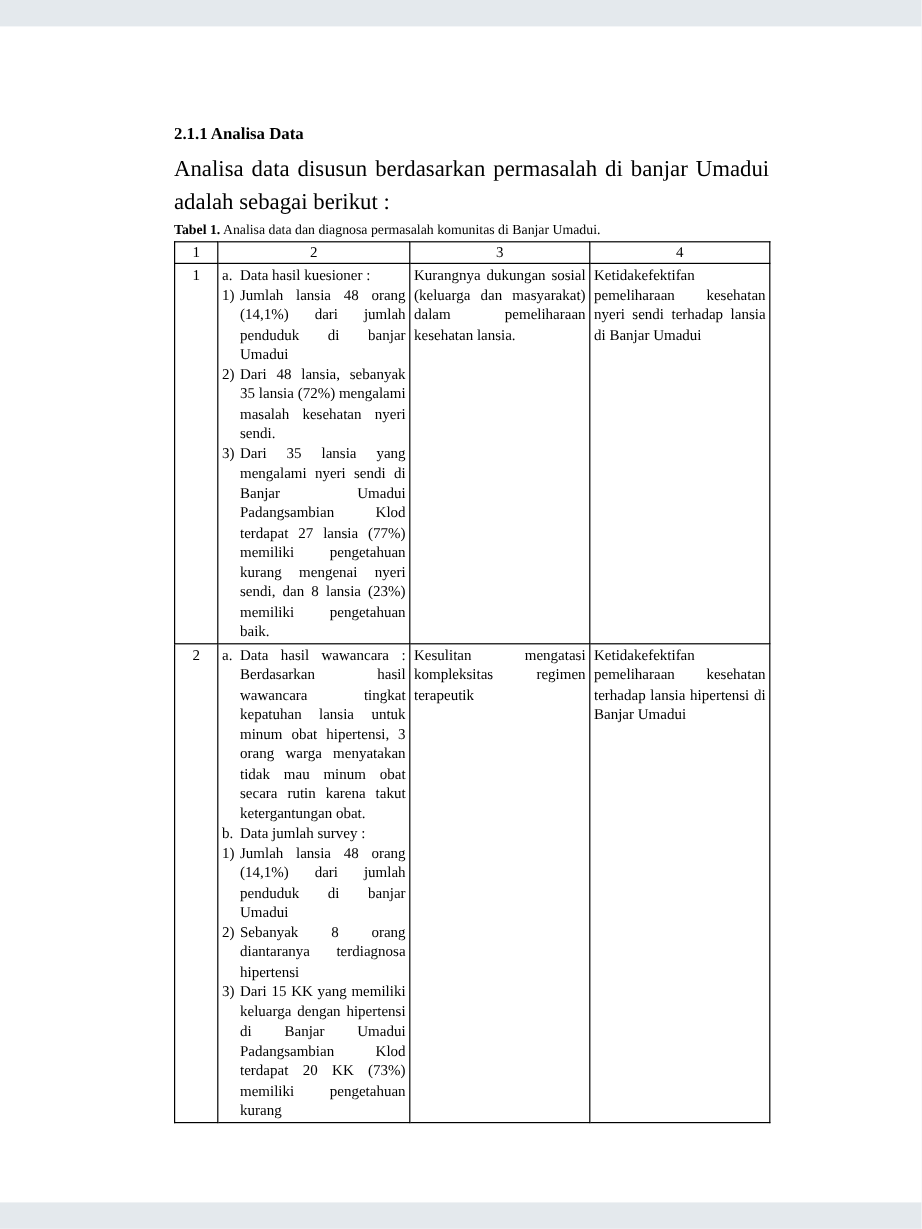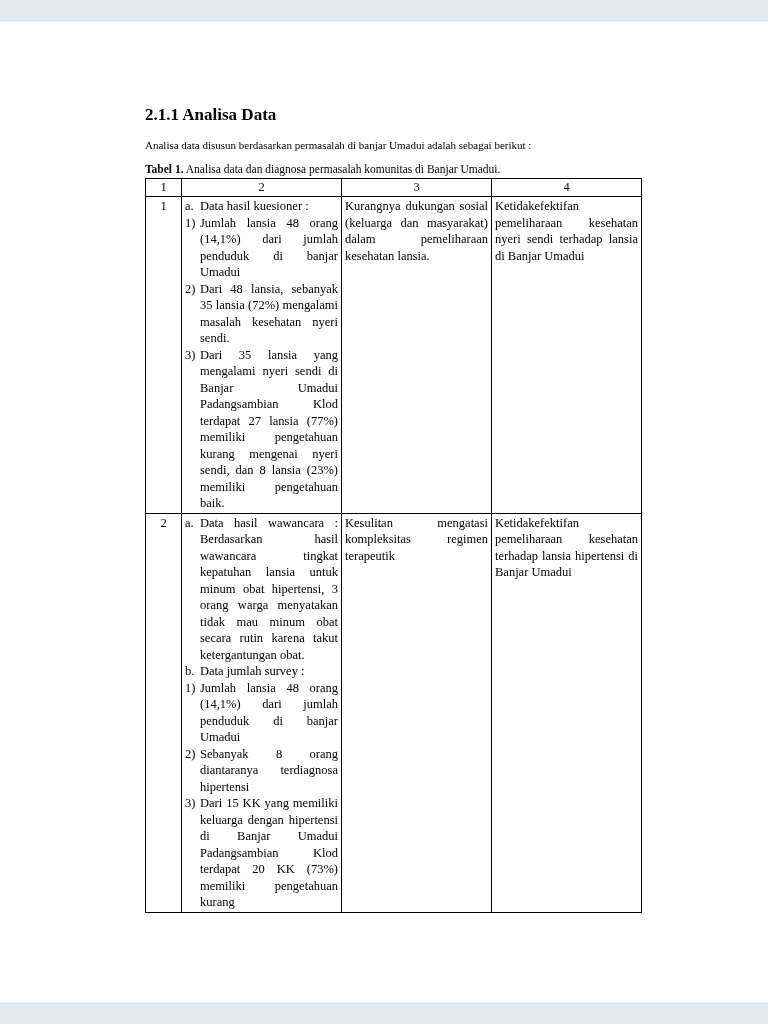--- a/index.html
+++ b/index.html
@@ -17,26 +17,26 @@
     width:768px; height:980px;
     background:#ffffff;
     overflow:hidden;
   }
   .content {
     position:absolute;
     left:145px; top:83px;
     width:496px;
   }
   .heading {
-    font-size:17px;
+    font-size:14px;
     font-weight:bold;
     margin-bottom:7px;
   }
   .intro {
-    font-size:11px;
+    font-size:19px;
     line-height:27px;
     text-align:justify;
     margin-bottom:3px;
   }
   .caption {
     font-size:11.5px;
     line-height:14px;
     margin-bottom:2px;
     white-space:nowrap;
   }

